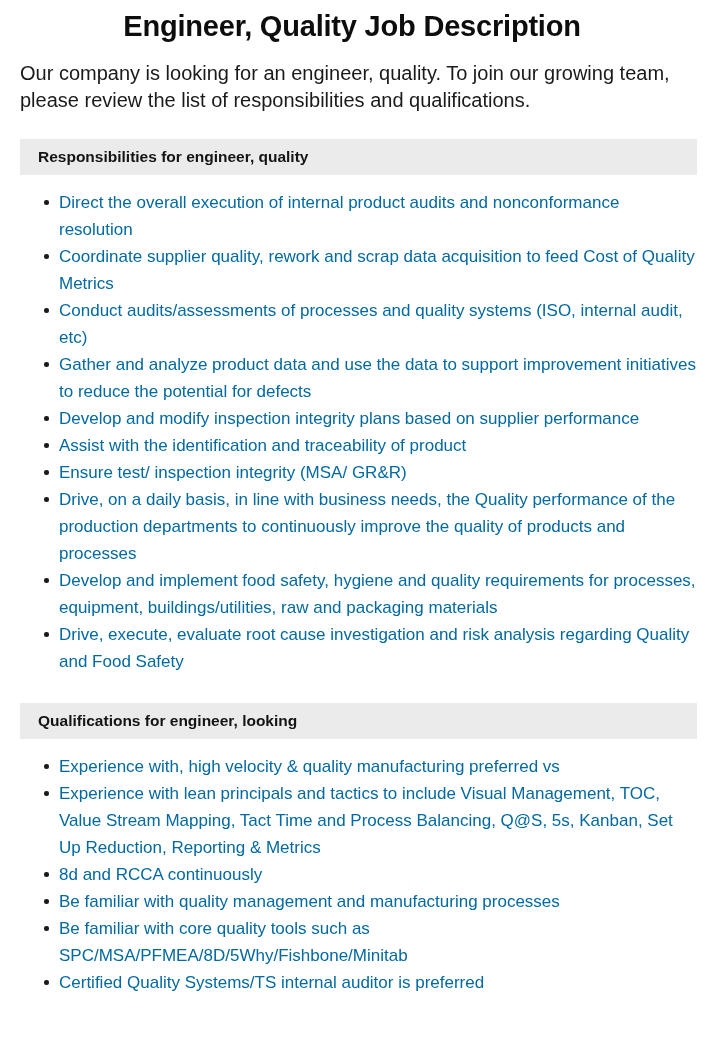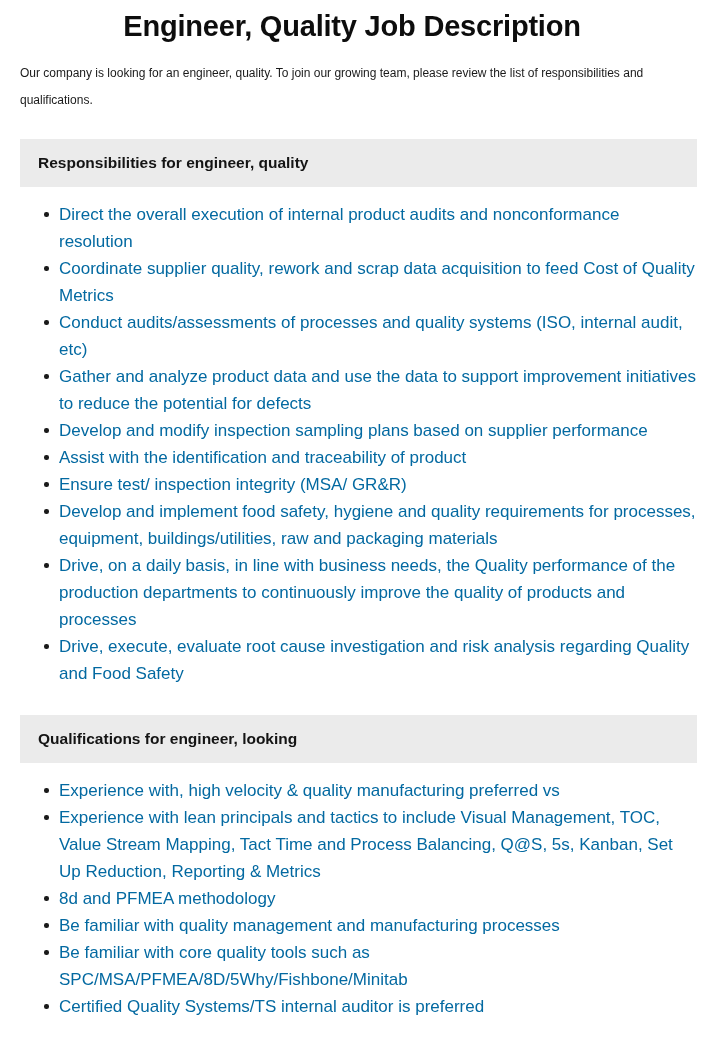--- a/index.html
+++ b/index.html
@@ -31,34 +31,34 @@
     line-height: 40px;
     font-weight: bold;
     text-align: center;
     letter-spacing: -0.2px;
     color: #0d0d0d;
   }
 
   .intro {
     margin: 14px 0 0 0;
     padding: 0 26px 0 20px;
-    font-size: 12px;
+    font-size: 20px;
     line-height: 27px;
     color: #1a1a1a;
     font-weight: normal;
   }
 
   .section {
     margin-top: 25px;
   }
 
   .section-header {
     margin: 0 23px 0 20px;
     background: #ebebeb;
-    height: 48px;
+    height: 36px;
     display: flex;
     align-items: center;
     box-sizing: border-box;
   }
 
   .section-header-text {
     padding-left: 18px;
     font-size: 15.5px;
     font-weight: bold;
     color: #141414;
@@ -130,37 +130,37 @@
       <li>
         <span class="bullet-dot"></span>
         <span>Conduct audits/assessments of processes and quality systems (ISO, internal audit, etc)</span>
       </li>
       <li>
         <span class="bullet-dot"></span>
         <span>Gather and analyze product data and use the data to support improvement initiatives to reduce the potential for defects</span>
       </li>
       <li>
         <span class="bullet-dot"></span>
-        <span>Develop and modify inspection sampling plans based on supplier performance</span>
+        <span>Develop and modify inspection integrity plans based on supplier performance</span>
       </li>
       <li>
         <span class="bullet-dot"></span>
         <span>Assist with the identification and traceability of product</span>
       </li>
       <li>
         <span class="bullet-dot"></span>
         <span>Ensure test/ inspection integrity (MSA/ GR&amp;R)</span>
       </li>
       <li>
         <span class="bullet-dot"></span>
+        <span>Drive, on a daily basis, in line with business needs, the Quality performance of the production departments to continuously improve the quality of products and processes</span>
+      </li>
+      <li>
+        <span class="bullet-dot"></span>
         <span>Develop and implement food safety, hygiene and quality requirements for processes, equipment, buildings/utilities, raw and packaging materials</span>
-      </li>
-      <li>
-        <span class="bullet-dot"></span>
-        <span>Drive, on a daily basis, in line with business needs, the Quality performance of the production departments to continuously improve the quality of products and processes</span>
       </li>
       <li>
         <span class="bullet-dot"></span>
         <span>Drive, execute, evaluate root cause investigation and risk analysis regarding Quality and Food Safety</span>
       </li>
     </ul>
   </div>
 
   <div class="section section-qualifications">
     <div class="section-header">
@@ -170,21 +170,21 @@
       <li>
         <span class="bullet-dot"></span>
         <span>Experience with, high velocity &amp; quality manufacturing preferred vs</span>
       </li>
       <li>
         <span class="bullet-dot"></span>
         <span>Experience with lean principals and tactics to include Visual Management, TOC, Value Stream Mapping, Tact Time and Process Balancing, Q@S, 5s, Kanban, Set Up Reduction, Reporting &amp; Metrics</span>
       </li>
       <li>
         <span class="bullet-dot"></span>
-        <span>8d and PFMEA methodology</span>
+        <span>8d and RCCA continuously</span>
       </li>
       <li>
         <span class="bullet-dot"></span>
         <span>Be familiar with quality management and manufacturing processes</span>
       </li>
       <li>
         <span class="bullet-dot"></span>
         <span>Be familiar with core quality tools such as SPC/MSA/PFMEA/8D/5Why/Fishbone/Minitab</span>
       </li>
       <li>

